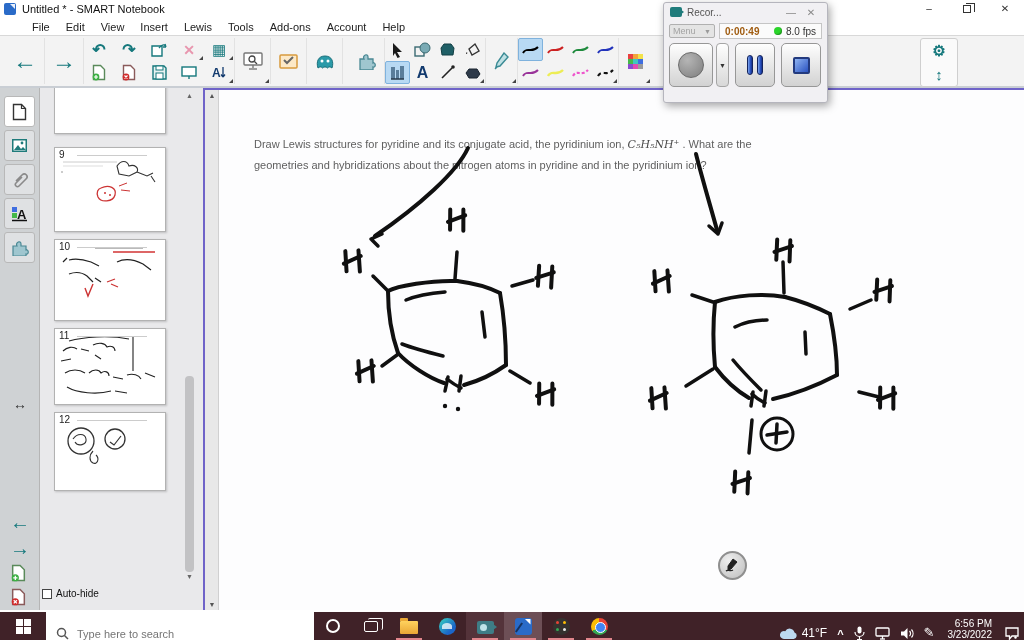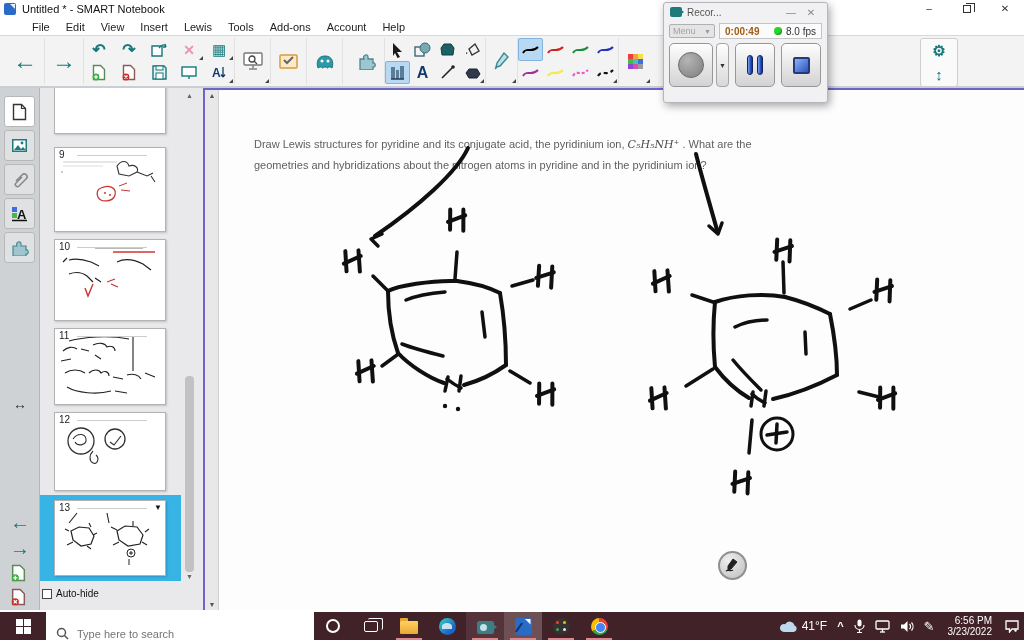--- a/index.html
+++ b/index.html
@@ -97,21 +97,21 @@
   .taskbar { position:absolute; left:0; top:612px; width:1024px; height:28px; background:#402228; display:flex; align-items:center; z-index:70; }
   .tb-start { width:46px; height:28px; display:flex; align-items:center; justify-content:center; }
   .winlogo { display:grid; grid-template-columns:7px 7px; grid-template-rows:7px 7px; gap:1px; }
   .winlogo i { background:#fff; }
   .searchbox { width:268px; height:28px; background:#fff; display:flex; align-items:flex-end; padding-left:10px; gap:8px; }
   .searchbox input { border:none; outline:none; font-size:11px; color:#444; width:200px; background:transparent; font-family:"Liberation Sans",sans-serif; }
   .task-ico { width:38px; height:28px; display:flex; align-items:center; justify-content:center; position:relative; }
   .task-ico.open::after { content:""; position:absolute; bottom:0; left:6px; right:6px; height:2px; background:#e0858c; }
   .task-ico.active { background:#6d4f56; }
   .task-ico.semiactive { background:#54333a; }
-  .tray { margin-left:auto; display:flex; align-items:center; height:28px; }
+  .tray { margin-left:auto; display:flex; align-items:flex-end; height:28px; }
   .tray-item { color:#fff; font-size:11px; padding:0 5px; display:flex; align-items:center; gap:3px; }
   .tray-temp { font-size:12px; }
   .clock { text-align:right; font-size:10px; color:#fff; line-height:11px; padding:0 8px; }
   .chev { color:#fff; font-size:11px; font-weight:bold; }
   .chrome-ico { width:17px; height:17px; border-radius:50%; background:conic-gradient(#ea4335 0 33%, #34a853 0 66%, #fbbc05 0 100%); position:relative; }
   .chrome-ico::after { content:""; position:absolute; left:4px; top:4px; width:9px; height:9px; border-radius:50%; background:#4285f4; border:1.5px solid #fff; }
   .edge-ico { width:17px; height:17px; border-radius:50%; background:linear-gradient(135deg,#35c7c0 10%,#1b66c9 70%); position:relative; }
   .edge-ico::after { content:""; position:absolute; left:3px; top:5px; width:10px; height:6px; border-radius:50% 50% 0 0; background:rgba(255,255,255,.75); }
   .folder-ico { width:18px; height:13px; background:linear-gradient(#ffd25e,#eaa735); border-radius:1px; position:relative; margin-top:3px; }
   .folder-ico::before { content:""; position:absolute; left:0; top:-3px; width:8px; height:3px; background:#eaa735; border-radius:1px 1px 0 0; }
@@ -482,36 +482,20 @@
       <span class="thumb-titleline"></span>
       <svg width="110" height="77" viewBox="0 0 110 77">
         <circle cx="26" cy="28" r="13" fill="none" stroke="#333" stroke-width="1.3"></circle>
         <path d="M18,26 c4,-6 12,-6 13,0 c1,6 -8,8 -11,3" fill="none" stroke="#333" stroke-width="1.1"></path>
         <circle cx="60" cy="26" r="10" fill="none" stroke="#333" stroke-width="1.3"></circle>
         <path d="M55,29 l4,3 7,-9" fill="none" stroke="#333" stroke-width="1.2"></path>
         <path d="M38,38 c-4,4 -4,10 0,12 c4,2 7,-4 3,-8" fill="none" stroke="#333" stroke-width="1.1"></path>
       </svg>
     </div>
 
-    <div class="sel-wrap">
-      <div class="thumb" style="height:76px">
-        <span class="thumb-num">13</span>
-        <span class="thumb-titleline"></span>
-        <span class="thumb-dd">▼</span>
-        <svg width="110" height="74" viewBox="0 0 110 74">
-          <path d="M22,12 l-8,10 M52,12 l2,10" stroke="#222" fill="none" stroke-width="1.1"></path>
-          <path d="M16,30 l8,-4 10,1 5,8 -3,8 -10,2 -8,-6 z" fill="none" stroke="#222" stroke-width="1.2"></path>
-          <path d="M10,28 l4,2 M34,22 l2,4 M42,32 l-4,2 M12,44 l6,-3 M36,48 l-4,-3" stroke="#222" stroke-width="1.1"></path>
-          <path d="M62,30 l8,-5 12,1 6,8 -3,9 -12,2 -9,-6 z" fill="none" stroke="#222" stroke-width="1.2"></path>
-          <path d="M56,26 l6,3 M78,20 l0,5 M94,28 l-4,3 M58,44 l6,-3 M92,44 l-5,-3" stroke="#222" stroke-width="1.1"></path>
-          <circle cx="76" cy="52" r="4" fill="none" stroke="#222"></circle>
-            <path d="M74,52 h4 M76,50 v4 M74,58 l0,6" stroke="#222" stroke-width="1"></path>
-        </svg>
-      </div>
-    </div>
 
     <div class="tp-scroll">
       <span class="arr" style="top:0">▲</span>
       <div class="tp-thumbbar"></div>
       <span class="arr" style="bottom:8px">▼</span>
     </div>
 
     <div class="autohide">
       <span class="box"></span>
       <span class="lbl">Auto-hide</span>

